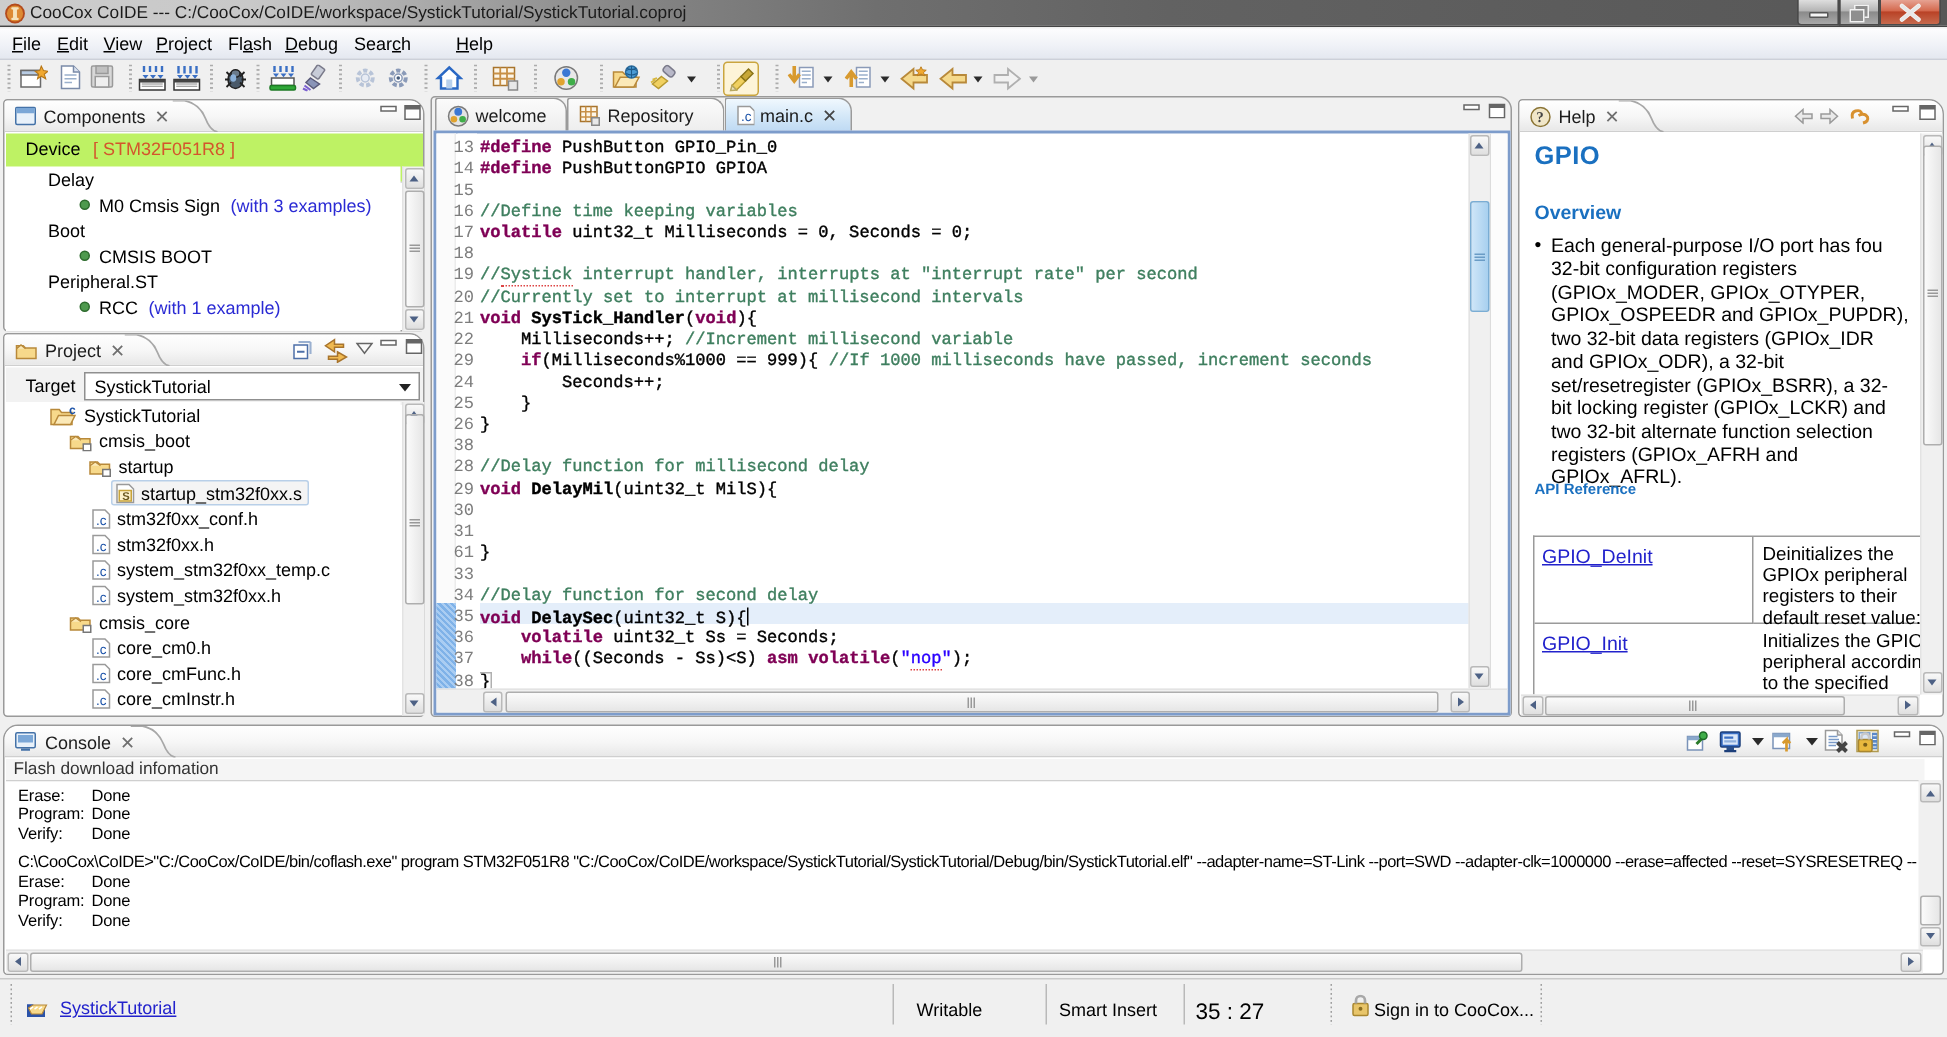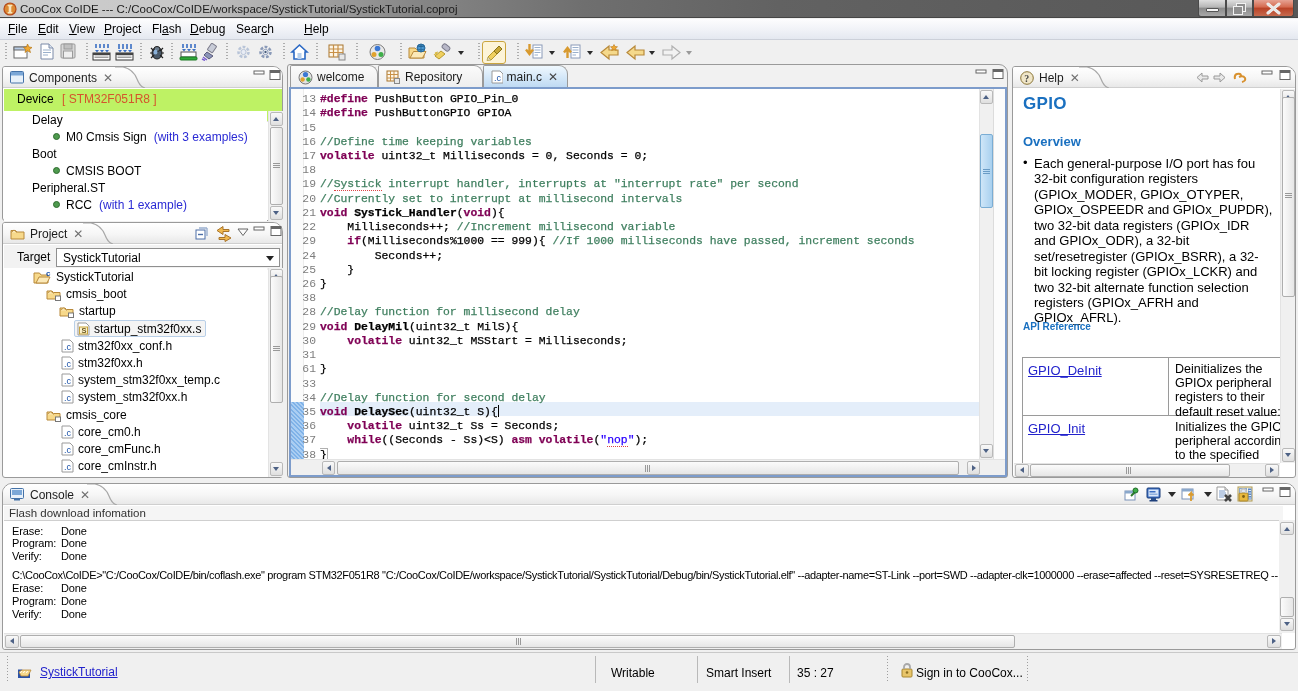--- a/index.html
+++ b/index.html
@@ -479,21 +479,20 @@
       <div class="cline" style="top:102.6px"><span class="cm">//Currently set to interrupt at millisecond intervals</span></div>
       <div class="cline" style="top:88.4px"><span class="cm">//<span class="sq">Systick</span> interrupt handler, interrupts at "interrupt rate" per second</span></div>
       <div class="cline" style="top:116.8px"><span class="kw">void</span> <span class="fn">SysTick_Handler</span>(<span class="kw">void</span>){</div>
       <div class="cline" style="top:131.0px">    Milliseconds++; <span class="cm">//Increment millisecond variable</span></div>
       <div class="cline" style="top:145.3px">    <span class="kw">if</span>(Milliseconds%1000 == 999){ <span class="cm">//If 1000 milliseconds have passed, increment seconds</span></div>
       <div class="cline" style="top:159.5px">        Seconds++;</div>
       <div class="cline" style="top:173.7px">    }</div>
       <div class="cline" style="top:187.9px">}</div>
       <div class="cline" style="top:216.4px"><span class="cm">//Delay function for millisecond delay</span></div>
       <div class="cline" style="top:230.6px"><span class="kw">void</span> <span class="fn">DelayMil</span>(uint32_t MilS){</div>
-      <div class="cline" style="top:244.8px">    <span class="kw">volatile</span> uint32_t MSStart = Milliseconds;</div>
       <div class="cline" style="top:273.3px">}</div>
       <div class="cline" style="top:301.7px"><span class="cm">//Delay function for second delay</span></div>
       <div class="cline" style="top:316.0px"><span class="kw">void</span> <span class="fn">DelaySec</span>(uint32_t S){<span style="display:inline-block;width:1px;height:12px;background:#000;vertical-align:-2px"></span></div>
       <div class="cline" style="top:330.2px">    <span class="kw">volatile</span> uint32_t Ss = Seconds;</div>
       <div class="cline" style="top:344.4px">    <span class="kw">while</span>((Seconds - Ss)&lt;S) <span class="kw">asm</span> <span class="kw">volatile</span>(<span class="st">"<span class="sq">nop</span>"</span>);</div>
       <div class="cline" style="top:358.6px"><span style="outline:1px solid #b0b0b0">}</span></div>
     </div>
     <div style="position:absolute;left:702px;top:0;width:12px;height:370px;background:#fcfcfc;border-left:1px solid #dcdcdc"></div>
     <div class="vtrack" style="left:688px;top:0;width:14px;height:370px">
       <div class="sbtn" style="left:0;top:1px;width:13px;height:14px"></div>
@@ -671,21 +670,21 @@
     <path d="M1 4 L1 12 L13 12 L13 5 L6.5 5 L5 3.5 L1 3.5 Z" fill="#2a52a8"></path>
     <path d="M2 6 L5 4 L14 4 L11 10 L4 10 Z" fill="#f7d98b" stroke="#b8893a" stroke-width="0.8"></path>
     <path d="M3 6.7 L5 5.3 M6 6.7 L8 5.3 M9 6.7 L11 5.3" stroke="#fff" stroke-width="1"></path>
   </svg>
 <a class="abs" style="left:40px;top:665px;color:#2222cc;font-size:12px;text-decoration:underline">SystickTutorial</a>
 <div class="vsep" style="left:595px"></div>
 <span class="abs" style="left:611px;top:666px;font-size:12px">Writable</span>
 <div class="vsep" style="left:697px"></div>
 <span class="abs" style="left:706px;top:666px;font-size:12px">Smart Insert</span>
 <div class="vsep" style="left:789px"></div>
-<span class="abs" style="left:797px;top:666px;font-size:12px">35 : 27</span>
+<span class="abs" style="left:797px;top:666px;font-size:15px">35 : 27</span>
 <div class="dsep" style="left:887px"></div>
 <svg class="abs" style="left:901px;top:663px" width="12" height="15">
     <rect x="1" y="6" width="10" height="8" rx="1" fill="#e8c56a" stroke="#a8862f"></rect>
     <path d="M3 6 V4 a3 3 0 0 1 6 0 V6" fill="none" stroke="#a8a8a8" stroke-width="1.8"></path>
     <circle cx="6" cy="9.5" r="1.3" fill="#8a6d20"></circle>
   </svg>
 <span class="abs" style="left:916px;top:666px;font-size:12px">Sign in to CooCox...</span>
 <div class="dsep" style="left:1027px"></div>
 
 </body></html>

